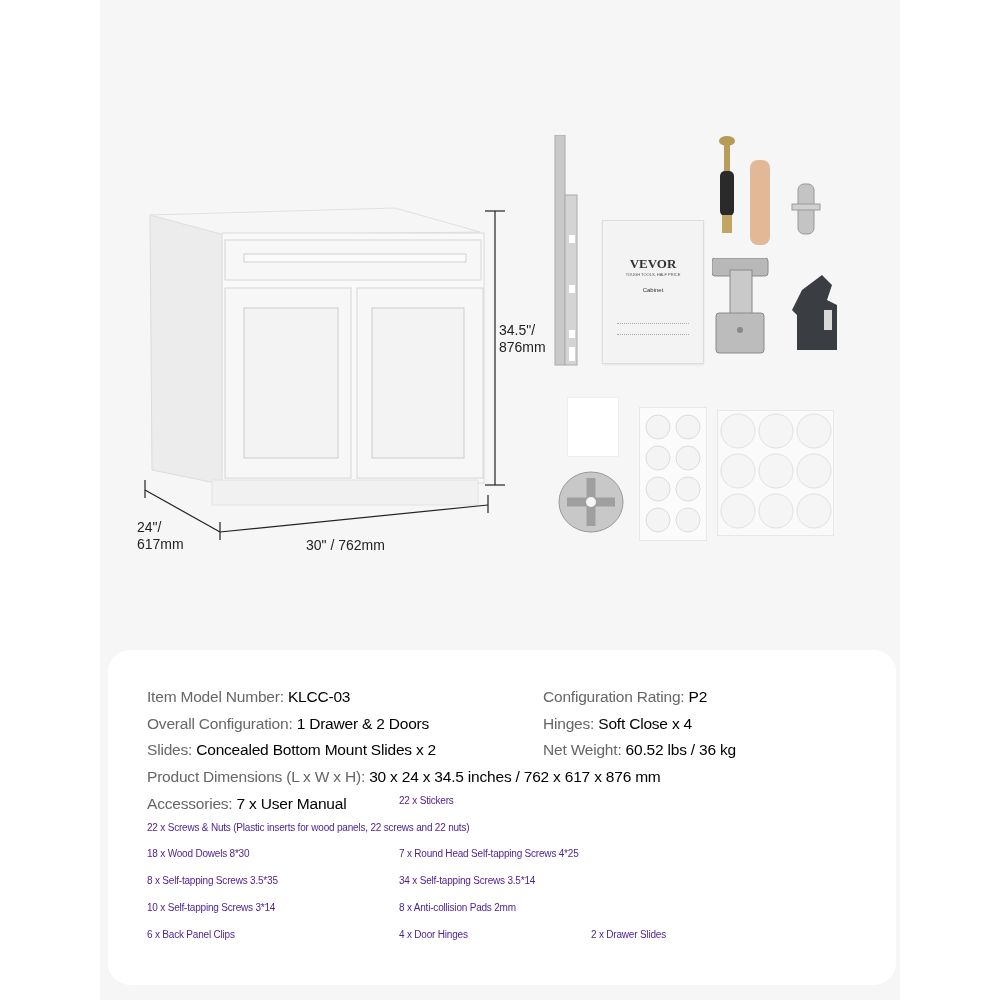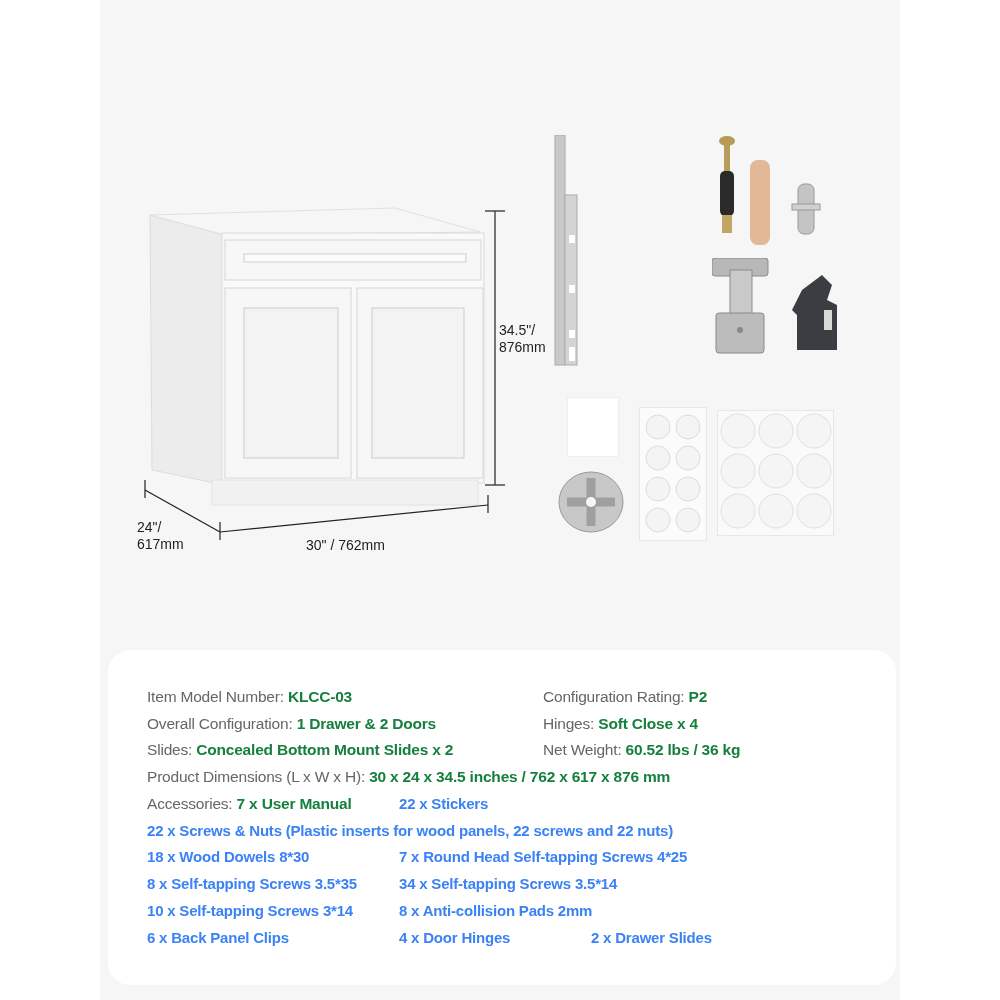--- a/index.html
+++ b/index.html
@@ -1,21 +1,21 @@
 <!DOCTYPE html>
 <html><head>
 <meta charset="utf-8">
 <style>
   html,body{margin:0;padding:0;}
   body{width:1000px;height:1000px;background:#ffffff;position:relative;overflow:hidden;font-family:"Liberation Sans",sans-serif;}
   .panel{position:absolute;left:100px;top:0;width:800px;height:1000px;background:#f6f6f6;}
   .card{position:absolute;left:108px;top:650px;width:788px;height:335px;background:#ffffff;border-radius:22px;}
   .spec{position:absolute;font-size:15.5px;color:#666;white-space:nowrap;letter-spacing:-0.2px;}
-  .spec .v{color:#15803d;font-weight:bold;}
-  .acc{position:absolute;font-size:15px;color:#3b82f6;font-weight:bold;white-space:nowrap;letter-spacing:-0.2px;}
+  .spec .v{color:#000000;font-weight:normal;}
+  .acc{position:absolute;font-size:10px;color:#4c1d95;font-weight:normal;white-space:nowrap;letter-spacing:-0.2px;}
   .dim{position:absolute;font-size:14px;color:#222;line-height:17px;white-space:nowrap;}
   .abs{position:absolute;}
 </style>
 </head>
 <body>
 
 <div class="panel">
 
   <svg class="abs" style="left:40px;top:190px;" width="420" height="380" viewBox="140 190 420 380">
 
@@ -59,20 +59,26 @@
 
   <svg class="abs" style="left:445px;top:135px;" width="40" height="235">
     <rect x="10" y="0" width="10" height="230" fill="#c9c9c9" stroke="#aaa"></rect>
     <rect x="20" y="60" width="12" height="170" fill="#d4d4d4" stroke="#aaa"></rect>
     <rect x="24" y="100" width="6" height="8" fill="#fff"></rect>
     <rect x="24" y="150" width="6" height="8" fill="#fff"></rect>
     <rect x="24" y="195" width="6" height="8" fill="#fff"></rect>
     <rect x="24" y="212" width="6" height="14" fill="#fff"></rect>
   </svg>
 
+  <div class="abs" style="left:502px;top:220px;width:100px;height:142px;background:#f3f3f3;border:1px solid #ddd;box-shadow:0 1px 2px rgba(0,0,0,0.08);">
+    <div style="text-align:center;margin-top:35px;font-family:'Liberation Serif',serif;font-weight:bold;font-size:13px;color:#333;">VEVOR</div>
+    <div style="text-align:center;font-size:4px;color:#555;">TOUGH TOOLS, HALF PRICE</div>
+    <div style="text-align:center;font-size:6px;color:#333;margin-top:10px;">Cabinet</div>
+    <div style="margin:30px 14px 0;height:10px;border-top:1px dotted #aaa;border-bottom:1px dotted #aaa;"></div>
+  </div>
 
   <svg class="abs" style="left:612px;top:135px;" width="30" height="100">
     <ellipse cx="15" cy="6" rx="8" ry="5" fill="#b79a55"></ellipse>
     <rect x="12" y="6" width="6" height="30" fill="#b89c5a"></rect>
     <rect x="8" y="36" width="14" height="45" rx="5" fill="#2a2a2a"></rect>
     <rect x="10" y="80" width="10" height="18" fill="#c2a463"></rect>
   </svg>
 
   <div class="abs" style="left:650px;top:160px;width:20px;height:85px;background:#e2b896;border-radius:8px;"></div>
 

